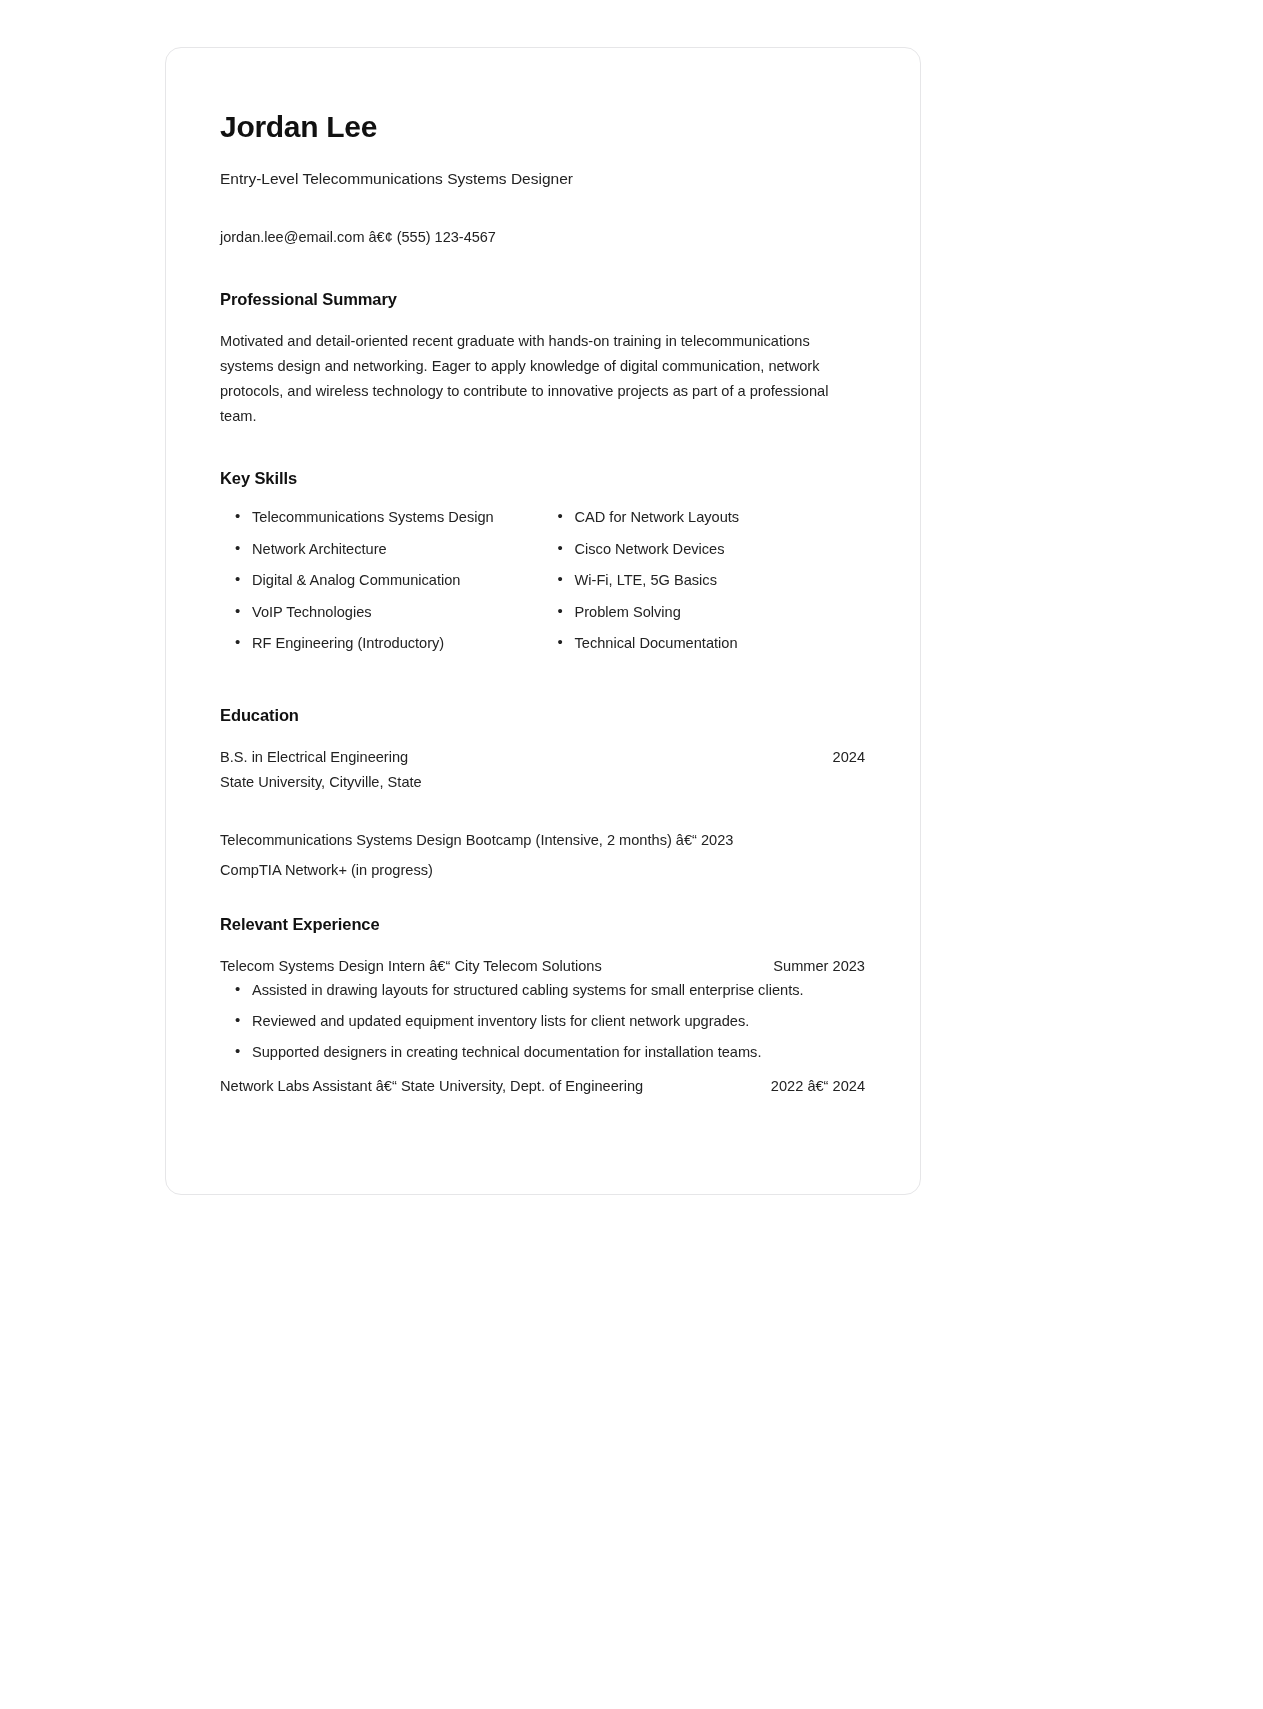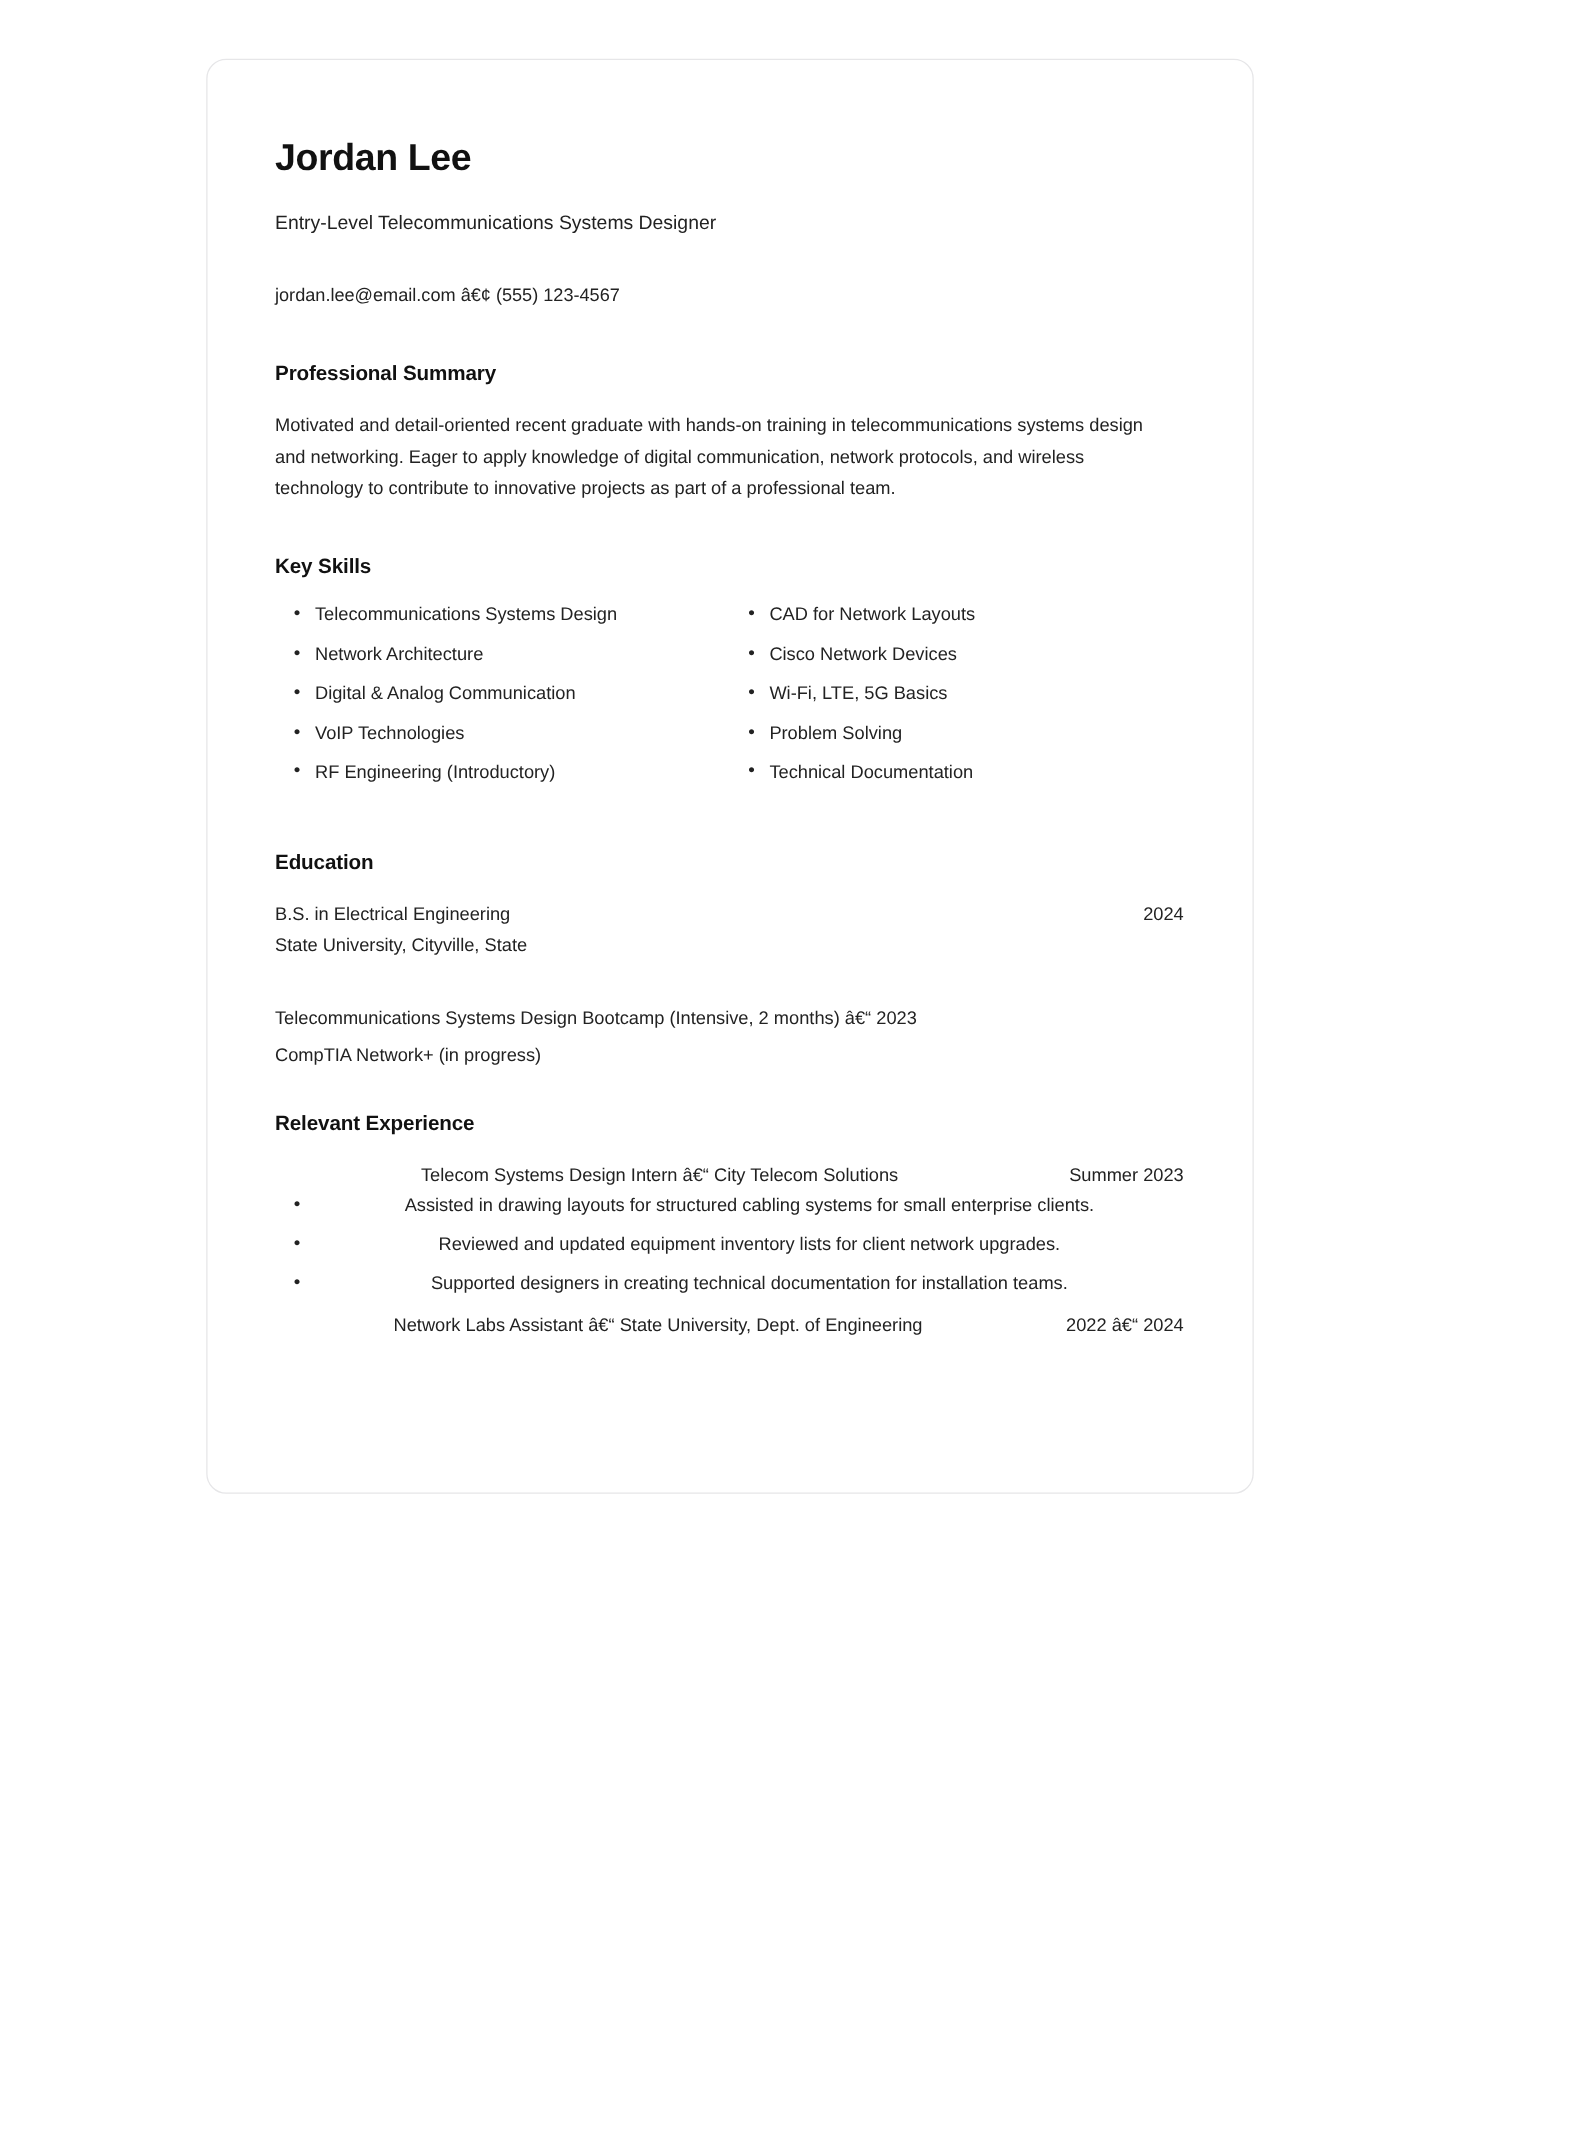--- a/index.html
+++ b/index.html
@@ -12,21 +12,21 @@
     height: 1709px;
     font-family: "Liberation Sans", sans-serif;
     color: #1a1a1a;
     overflow: hidden;
   }
 
   #page {
     position: absolute;
     left: 165px;
     top: 47px;
-    width: 838px;
+    width: 756px;
     height: 1148px;
     background: #ffffff;
     border: 1px solid #e6e6e8;
     border-radius: 16px;
     box-sizing: border-box;
     overflow: hidden;
   }
 
   #inner {
     padding: 62px 55px 0 54px;
@@ -153,21 +153,21 @@
   }
 
   .cert-line {
     font-size: 14.6px;
     color: #222222;
     line-height: 18px;
     margin-bottom: 12.5px;
   }
   .cert-line:last-child { margin-bottom: 0; }
 
-  .exp-block { margin-top: 4px; text-align: center; }
+  .exp-block { margin-top: 4px; }
   .exp-block + .exp-block { margin-top: 6px; }
 </style>
 </head>
 <body>
 
 <div id="page">
   <div id="inner">
 
     <h1 class="name">Jordan Lee</h1>
     <div class="headline">Entry-Level Telecommunications Systems Designer</div>

